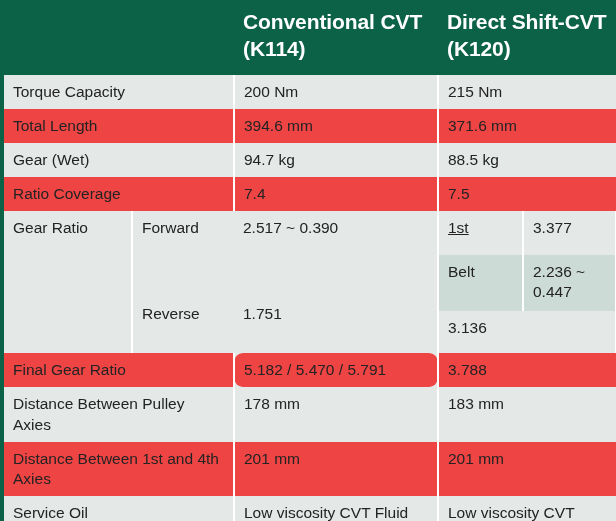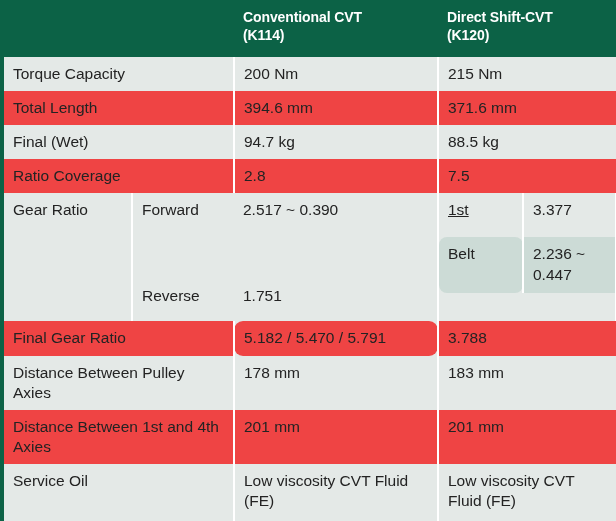--- a/index.html
+++ b/index.html
@@ -32,21 +32,21 @@
   table.spec col.c-dsub       { width: 84px; }
   table.spec col.c-dval       { width: 94px; }
 
   thead th {
     background: #0c6246;
     color: #ffffff;
     font-weight: bold;
     text-align: left;
     vertical-align: top;
     padding: 9px 9px 12px 9px;
-    font-size: 14px;
+    font-size: 21px;
     line-height: 1.28;
     border: 0;
     letter-spacing: -0.1px;
   }
   thead th.h-spacer { padding: 0; }
 
   td {
     vertical-align: top;
     padding: 7px 9px 7px 9px;
     line-height: 1.3;
@@ -109,28 +109,28 @@
         <td colspan="2" class="last-col">215 Nm</td>
       </tr>
 
       <tr class="alt">
         <td colspan="2">Total Length</td>
         <td>394.6 mm</td>
         <td colspan="2" class="last-col">371.6 mm</td>
       </tr>
 
       <tr>
-        <td colspan="2">Final (Wet)</td>
+        <td colspan="2">Gear (Wet)</td>
         <td>94.7 kg</td>
         <td colspan="2" class="last-col">88.5 kg</td>
       </tr>
 
       <tr class="alt">
         <td colspan="2">Ratio Coverage</td>
-        <td>2.8</td>
+        <td>7.4</td>
         <td colspan="2" class="last-col">7.5</td>
       </tr>
 
       <tr>
         <td>Gear Ratio</td>
         <td class="no-sep" style="padding:0;">
           <table class="inner">
             <tbody>
                 <tr>
               <td class="last-col" style="height:72px;margin-top:37px;">Forward</td>
@@ -158,22 +158,25 @@
             <colgroup>
                 <col style="width:84px;">
                 <col style="width:94px;">
               </colgroup>
             <tbody>
                 <tr>
               <td class="tint-light" style="height:30px;text-decoration:underline;">1st</td>
               <td class="tint-light last-col">3.377</td>
             </tr>
             <tr>
-              <td class="tint-dark" style="height:42px;border-radius:8px;">Belt</td>
+              <td class="tint-dark" style="height:42px;">Belt</td>
               <td class="tint-dark last-col">2.236 ~ 0.447</td>
+            </tr>
+            <tr>
+              <td class="tint-light no-sep" colspan="2" style="height:28px;">3.136</td>
             </tr>
           </tbody>
             </table>
         </td>
       </tr>
 
       <tr class="alt">
         <td colspan="2">Final Gear Ratio</td>
         <td class="nowrap">5.182 / 5.470 / 5.791</td>
         <td colspan="2" class="last-col">3.788</td>

